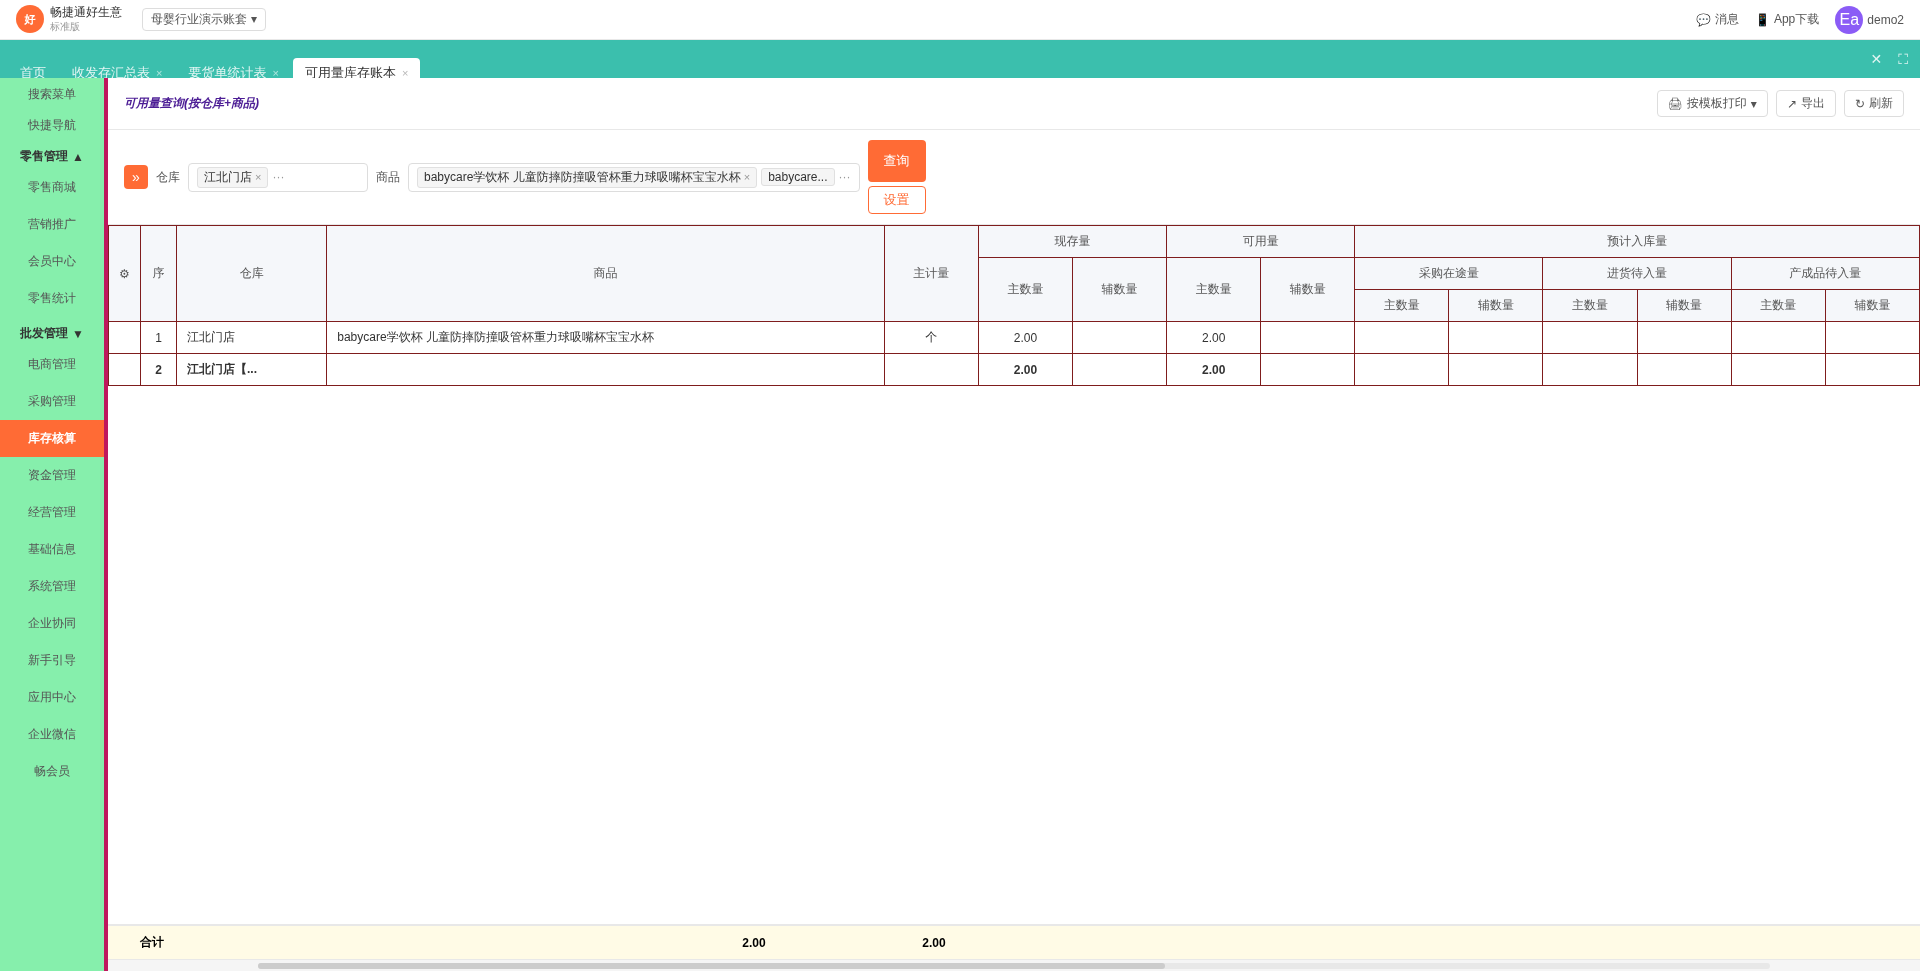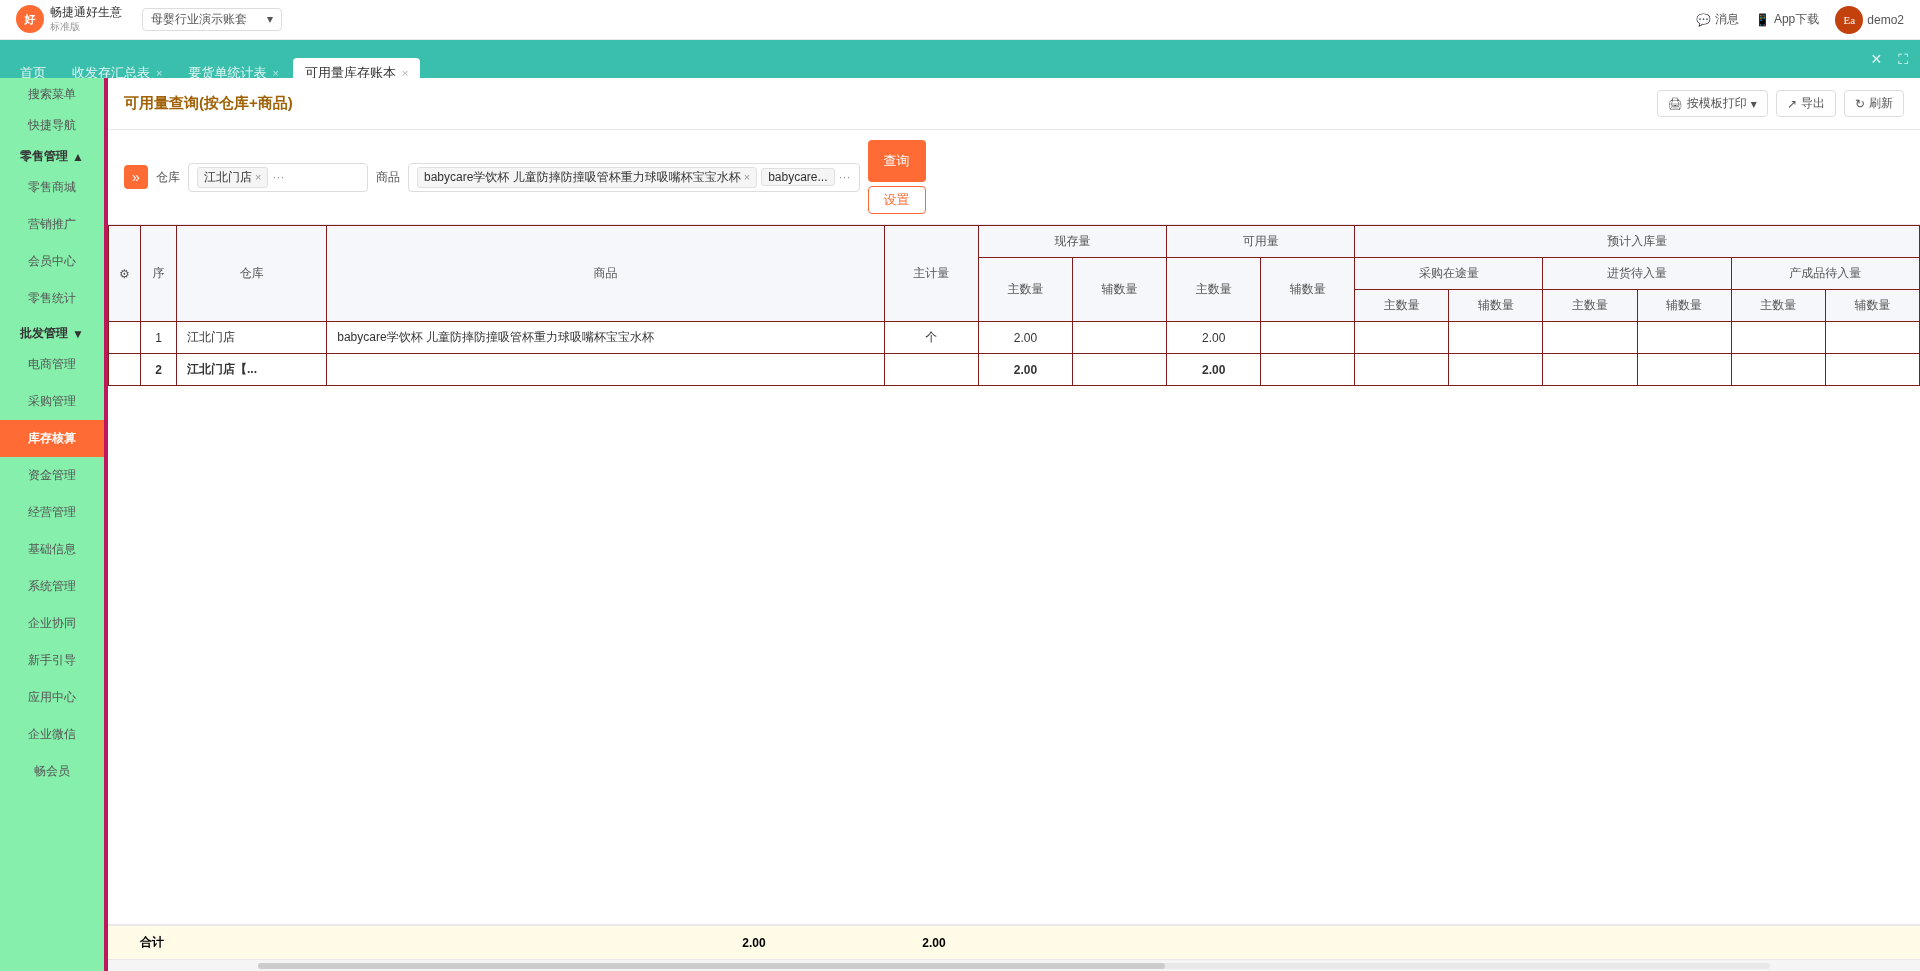--- a/index.html
+++ b/index.html
@@ -15,28 +15,28 @@
       padding: 0 16px;
       border-bottom: 1px solid #e8e8e8;
       flex-shrink: 0;
     }
     .top-bar-left { display: flex; align-items: center; gap: 8px; }
     .logo-area { display: flex; align-items: center; gap: 6px; }
     .logo-icon { width: 28px; height: 28px; background: #ff6b35; border-radius: 50%; display: flex; align-items: center; justify-content: center; color: white; font-size: 11px; font-weight: bold; }
     .logo-text { font-size: 12px; color: #333; line-height: 1.2; }
     .logo-subtext { font-size: 10px; color: #999; }
     .industry-selector {
-      display: flex; align-items: center; gap: 20px;
+      display: flex; align-items: center; gap: 4px;
       border: 1px solid #ddd; border-radius: 4px;
       padding: 2px 8px; cursor: pointer; color: #555; font-size: 12px;
       margin-left: 12px;
     }
     .top-bar-right { display: flex; align-items: center; gap: 16px; }
     .top-right-item { display: flex; align-items: center; gap: 4px; font-size: 12px; color: #555; cursor: pointer; }
-    .avatar { width: 28px; height: 28px; border-radius: 50%; background: #c2410c; display: flex; align-items: center; justify-content: center; color: white; font-size: 11px; font-family: Liberation Serif, serif; }
+    .avatar { width: 28px; height: 28px; border-radius: 50%; background: #8b5cf6; display: flex; align-items: center; justify-content: center; color: white; font-size: 16px; }
 
     
     .nav-tabs {
       background: #3bbfad;
       height: 38px;
       display: flex;
       align-items: center;
       padding: 0 8px;
       gap: 2px;
       flex-shrink: 0;
@@ -120,21 +120,21 @@
     }
     .page-header {
       background: #fff;
       padding: 12px 16px;
       display: flex;
       align-items: center;
       justify-content: space-between;
       border-bottom: 1px solid #e8e8e8;
       flex-shrink: 0;
     }
-    .page-title { font-size: 15px; font-weight: bold; color: #a16207; }
+    .page-title { font-size: 12px; font-weight: bold; color: #4c1d95; font-style: italic; }
     .page-actions { display: flex; align-items: center; gap: 8px; }
     .action-btn {
       display: flex; align-items: center; gap: 4px;
       padding: 4px 10px; border: 1px solid #ddd; border-radius: 4px;
       cursor: pointer; font-size: 12px; color: #555; background: #fff;
     }
 
     
     .filter-bar {
       background: #fff;

